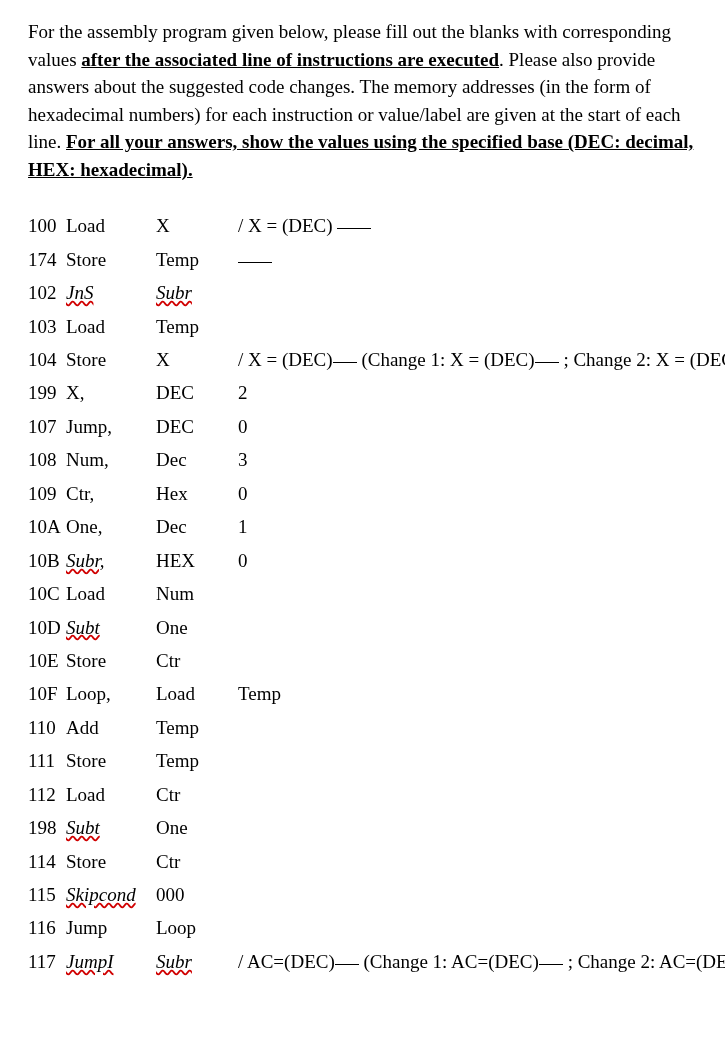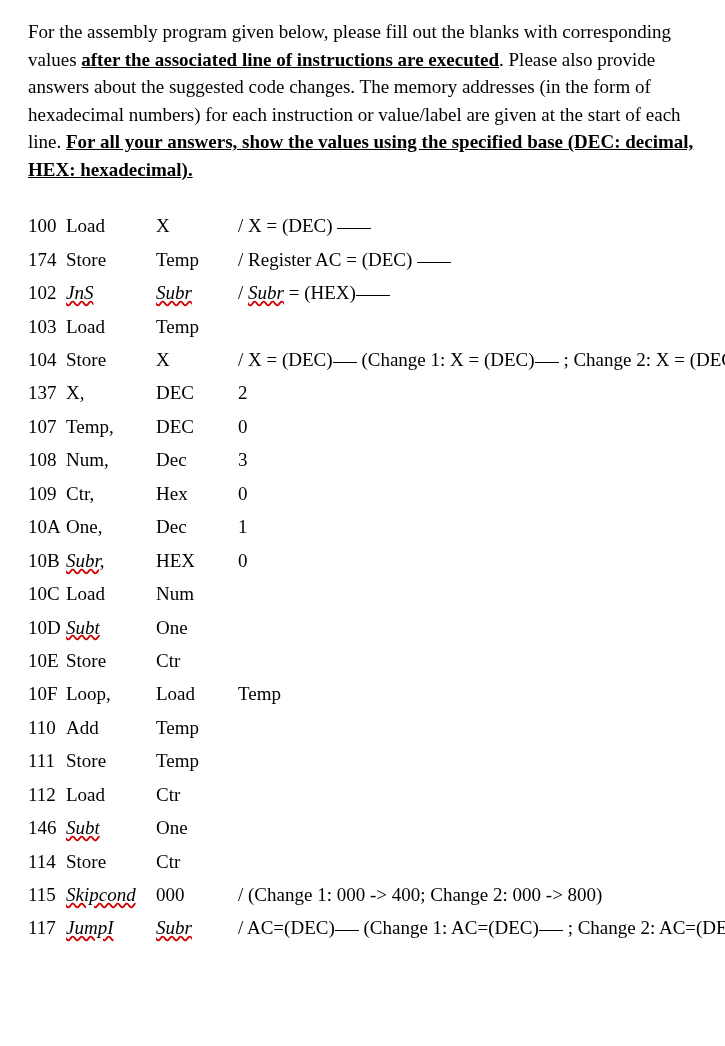--- a/index.html
+++ b/index.html
@@ -86,59 +86,56 @@
       <span class="cmt">
         <span>/ X = (DEC) </span><span class="blank"></span>
       </span>
     </div>
 
     <div class="row">
       <span class="addr">174</span>
       <span class="op">Store</span>
       <span class="arg">Temp</span>
       <span class="cmt">
-        <span>/ Register AC = (DEC) </span><span class="blank"></span>
+        <span class="blank"></span>
       </span>
     </div>
 
     <div class="row">
       <span class="addr">102</span>
       <span class="op"><span class="squig">JnS</span></span>
       <span class="arg"><span class="squig">Subr</span></span>
-      <span class="cmt">
-        <span>/ </span><span class="squig">Subr</span><span> = (HEX)</span><span class="blank"></span>
-      </span>
     </div>
 
     <div class="row">
       <span class="addr">103</span>
       <span class="op">Load</span>
       <span class="arg">Temp</span>
     </div>
 
     <div class="row">
       <span class="addr">104</span>
       <span class="op">Store</span>
       <span class="arg">X</span>
       <span class="cmt">
         <span>/ X = (DEC)</span><span class="blank-short"></span><span> (Change 1: X = (DEC)</span><span class="blank-short"></span><span> ; Change 2: X = (DEC)</span>
       </span>
     </div>
 
 
     <div class="row">
-      <span class="addr">137</span>
+      <span class="addr">199</span>
       <span class="op">X,</span>
       <span class="arg">DEC</span>
       <span class="cmt">2</span>
     </div>
 
     <div class="row">
       <span class="addr">107</span>
-      <span class="op">Temp,</span>
+      <span class="op">Jump,</span>
       <span class="arg">DEC</span>
       <span class="cmt">0</span>
     </div>
 
     <div class="row">
       <span class="addr">108</span>
       <span class="op">Num,</span>
       <span class="arg">Dec</span>
       <span class="cmt">3</span>
     </div>
@@ -201,38 +198,42 @@
       <span class="arg">Temp</span>
     </div>
 
     <div class="row">
       <span class="addr">112</span>
       <span class="op">Load</span>
       <span class="arg">Ctr</span>
     </div>
 
     <div class="row">
-      <span class="addr">146</span>
+      <span class="addr">198</span>
       <span class="op"><span class="squig">Subt</span></span>
       <span class="arg">One</span>
     </div>
 
     <div class="row">
       <span class="addr">114</span>
       <span class="op">Store</span>
       <span class="arg">Ctr</span>
     </div>
 
     <div class="row">
       <span class="addr">115</span>
       <span class="op"><span class="squig">Skipcond</span></span>
       <span class="arg">000</span>
-      <span class="cmt">/ (Change 1: 000 -&gt; 400; Change 2: 000 -&gt; 800)</span>
-    </div>
-
+    </div>
+
+    <div class="row">
+      <span class="addr">116</span>
+      <span class="op">Jump</span>
+      <span class="arg">Loop</span>
+    </div>
 
     <div class="row">
       <span class="addr">117</span>
       <span class="op"><span class="squig">JumpI</span></span>
       <span class="arg"><span class="squig">Subr</span></span>
       <span class="cmt">
         <span>/ AC=(DEC)</span><span class="blank-short"></span><span> (Change 1: AC=(DEC)</span><span class="blank-short"></span><span> ; Change 2: AC=(DEC)</span>
       </span>
     </div>
 

